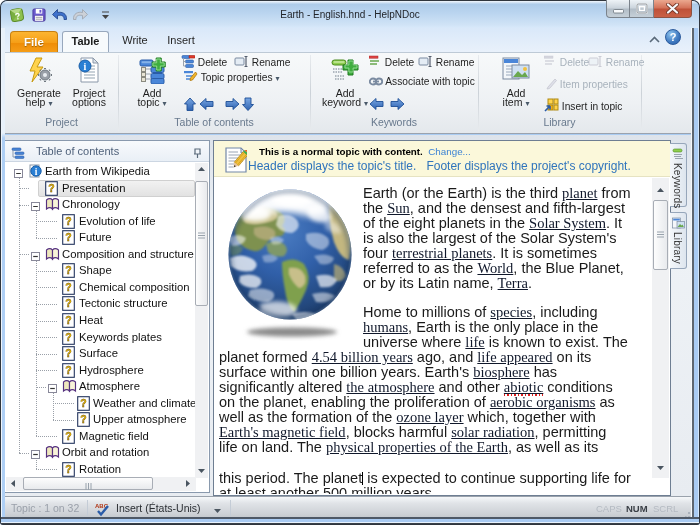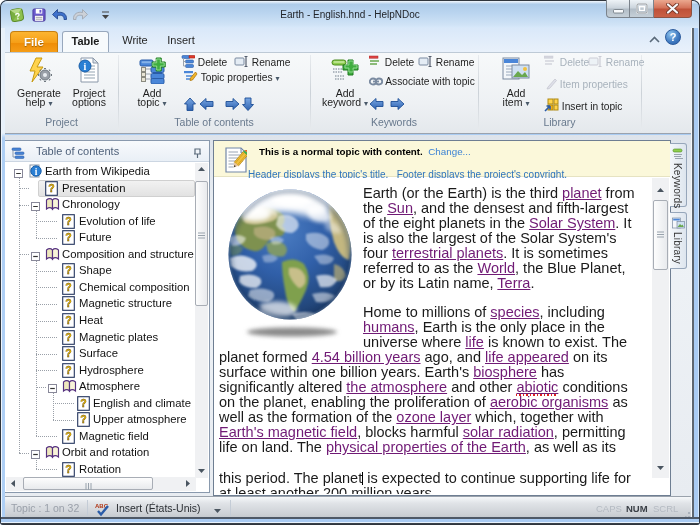--- a/index.html
+++ b/index.html
@@ -50,24 +50,24 @@
 #vsb1 {position:absolute; right:1px; top:22px; width:13px; height:315px; background:#f0f1f3;}
 #hsb1 {position:absolute; left:1px; bottom:1px; width:190px; height:14px; background:#f0f1f3;}
 .sbtn {position:absolute; background:transparent; display:flex; align-items:center; justify-content:center;}
 .thumb {position:absolute; background:linear-gradient(90deg,#fdfdfd,#e8eaed); border:1px solid #a8adb5; border-radius:2px;}
 .thumbh {position:absolute; background:linear-gradient(#fdfdfd,#e8eaed); border:1px solid #a8adb5; border-radius:2px;}
 
 #editor {position:absolute; left:209px; top:5px; width:458px; height:356px; background:#fff; border:1px solid #6e7e92;}
 #notice {position:absolute; left:0; top:0; width:456px; height:36px; background:#fbf8da; border-bottom:1px solid #e6e3c2;}
 #notice .l1 {position:absolute; left:45px; top:4.5px; font-size:9.8px; font-weight:bold; color:#000;}
 #notice .l1 a {font-weight:normal; color:#3b82d4;}
-#notice .l2 {position:absolute; left:34px; top:28px; font-size:10px; color:#2f74bc;}
+#notice .l2 {position:absolute; left:34px; top:18px; font-size:12px; color:#2f74bc;}
 #edbody {position:absolute; left:1px; top:37px; width:437px; bottom:1px; background:#fff; overflow:hidden;}
 .bl {position:absolute; font-size:14.5px; color:#1a1a1a; white-space:nowrap; line-height:15px;}
-.bl a {color:#701a75; text-decoration:underline;}
+.bl a {color:#0f172a; text-decoration:underline;font-family:Liberation Serif, serif;}
 #vsb2 {position:absolute; right:1px; top:37px; width:17px; height:300px; background:#f0f1f3;}
 
 #sidetabs {position:absolute; left:666px; top:5px; width:23px; height:353px;}
 .vtab {position:absolute; left:0; width:17px; background:linear-gradient(90deg,#f4f7fa,#dde5ee); border:1px solid #96a6ba; border-left:none; border-radius:0 3px 3px 0;}
 .vicon {position:absolute; top:4px; left:2px;}
 .vtxt {position:absolute; top:19px; left:1.5px; writing-mode:vertical-rl; font-size:10px; color:#333; letter-spacing:0.2px;}
 
 #statusbar {position:absolute; left:2px; top:496px; width:691px; height:22px; background:linear-gradient(#f6f8fa,#e0e3e7 30%,#cdd1d6 80%,#c3c8cd); border-top:1px solid #9aa2ac; font-size:11px; color:#9aa0aa;}
 #statusbar .sep {position:absolute; top:3px; width:1px; height:16px; background:#c4ccd6;}
 .sq {position:relative;}
@@ -434,35 +434,35 @@
               <rect x="0.7" y="0.7" width="11.6" height="13.6" fill="#fff" stroke="#24355e" stroke-width="1.1"></rect>
               <text x="6.5" y="11" font-size="10.5" font-weight="bold" fill="#ffcc00" stroke="#4a3000" stroke-width="0.4" text-anchor="middle">?</text>
             </svg>
             <span class="lab" style="left:74px">Chemical composition</span>
           </div>
 <div class="trow" style="top:132.4px; left:0; width:190px">
             <svg class="tico" width="13" height="15" viewBox="0 0 13 15" style="left:57px">
               <rect x="0.7" y="0.7" width="11.6" height="13.6" fill="#fff" stroke="#24355e" stroke-width="1.1"></rect>
               <text x="6.5" y="11" font-size="10.5" font-weight="bold" fill="#ffcc00" stroke="#4a3000" stroke-width="0.4" text-anchor="middle">?</text>
             </svg>
-            <span class="lab" style="left:74px">Magnetic structure</span>
+            <span class="lab" style="left:74px">Tectonic structure</span>
           </div>
 <div class="trow" style="top:149.0px; left:0; width:190px">
             <svg class="tico" width="13" height="15" viewBox="0 0 13 15" style="left:57px">
               <rect x="0.7" y="0.7" width="11.6" height="13.6" fill="#fff" stroke="#24355e" stroke-width="1.1"></rect>
               <text x="6.5" y="11" font-size="10.5" font-weight="bold" fill="#ffcc00" stroke="#4a3000" stroke-width="0.4" text-anchor="middle">?</text>
             </svg>
             <span class="lab" style="left:74px">Heat</span>
           </div>
 <div class="trow" style="top:165.5px; left:0; width:190px">
             <svg class="tico" width="13" height="15" viewBox="0 0 13 15" style="left:57px">
               <rect x="0.7" y="0.7" width="11.6" height="13.6" fill="#fff" stroke="#24355e" stroke-width="1.1"></rect>
               <text x="6.5" y="11" font-size="10.5" font-weight="bold" fill="#ffcc00" stroke="#4a3000" stroke-width="0.4" text-anchor="middle">?</text>
             </svg>
-            <span class="lab" style="left:74px">Magnetic plates</span>
+            <span class="lab" style="left:74px">Keywords plates</span>
           </div>
 <div class="trow" style="top:182.1px; left:0; width:190px">
             <svg class="tico" width="13" height="15" viewBox="0 0 13 15" style="left:57px">
               <rect x="0.7" y="0.7" width="11.6" height="13.6" fill="#fff" stroke="#24355e" stroke-width="1.1"></rect>
               <text x="6.5" y="11" font-size="10.5" font-weight="bold" fill="#ffcc00" stroke="#4a3000" stroke-width="0.4" text-anchor="middle">?</text>
             </svg>
             <span class="lab" style="left:74px">Surface</span>
           </div>
 <div class="trow" style="top:198.6px; left:0; width:190px">
             <svg class="tico" width="13" height="15" viewBox="0 0 13 15" style="left:57px">
@@ -480,21 +480,21 @@
               <path d="M1.5 3 C3.5 1.5 6 1.5 7.5 3 L7.5 12 C6 10.5 3.5 10.5 1.5 12 Z" fill="#eee7bd" stroke="#55307f" stroke-width="1.15"></path>
               <path d="M13.5 3 C11.5 1.5 9 1.5 7.5 3 L7.5 12 C9 10.5 11.5 10.5 13.5 12 Z" fill="#f8f3d8" stroke="#55307f" stroke-width="1.15"></path>
             </svg>
             <span class="lab" style="left:74px">Atmosphere</span>
           </div>
 <div class="trow" style="top:231.7px; left:0; width:190px">
             <svg class="tico" width="13" height="15" viewBox="0 0 13 15" style="left:72px">
               <rect x="0.7" y="0.7" width="11.6" height="13.6" fill="#fff" stroke="#24355e" stroke-width="1.1"></rect>
               <text x="6.5" y="11" font-size="10.5" font-weight="bold" fill="#ffcc00" stroke="#4a3000" stroke-width="0.4" text-anchor="middle">?</text>
             </svg>
-            <span class="lab" style="left:88px">English and climate</span>
+            <span class="lab" style="left:88px">Weather and climate</span>
           </div>
 <div class="trow" style="top:248.2px; left:0; width:190px">
             <svg class="tico" width="13" height="15" viewBox="0 0 13 15" style="left:72px">
               <rect x="0.7" y="0.7" width="11.6" height="13.6" fill="#fff" stroke="#24355e" stroke-width="1.1"></rect>
               <text x="6.5" y="11" font-size="10.5" font-weight="bold" fill="#ffcc00" stroke="#4a3000" stroke-width="0.4" text-anchor="middle">?</text>
             </svg>
             <span class="lab" style="left:88px">Upper atmosphere</span>
           </div>
 <div class="trow" style="top:264.8px; left:0; width:190px">
             <svg class="tico" width="13" height="15" viewBox="0 0 13 15" style="left:57px">
@@ -648,21 +648,21 @@
 <div class="bl" style="left:148px; top:142.0px"><a>humans</a>, Earth is the only place in the</div>
 <div class="bl" style="left:148px; top:157.0px">universe where <a>life</a> is known to exist. The</div>
 <div class="bl" style="left:4px; top:172.1px">planet formed <a>4.54 billion years</a> ago, and <a>life appeared</a> on its</div>
 <div class="bl" style="left:4px; top:187.1px">surface within one billion years. Earth's <a>biosphere</a> has</div>
 <div class="bl" style="left:4px; top:202.2px">significantly altered <a>the atmosphere</a> and other <span class="sq"><a>abiotic</a></span> conditions</div>
 <div class="bl" style="left:4px; top:217.2px">on the planet, enabling the proliferation of <a>aerobic organisms</a> as</div>
 <div class="bl" style="left:4px; top:232.2px">well as the formation of the <a>ozone layer</a> which, together with</div>
 <div class="bl" style="left:4px; top:247.3px"><a>Earth's magnetic field</a>, blocks harmful <a>solar radiation</a>, permitting</div>
 <div class="bl" style="left:4px; top:262.4px">life on land. The <a>physical properties of the Earth</a>, as well as its</div>
 <div class="bl" style="left:4px; top:292.5px">this period. The planet<span class="caret"></span> is expected to continue supporting life for</div>
-<div class="bl" style="left:4px; top:307.5px">at least another 200 million years.</div>
+<div class="bl" style="left:4px; top:307.5px">at least another 500 million years.</div>
 </div>
       <div id="vsb2">
 <div class="sbtn" style="left:1px; top:5px; width:15px; height:15px">
             <svg width="7" height="5">
               <path d="M0 4 L3.5 0 L7 4 Z" fill="#4a5560"></path>
             </svg>
           </div>
 <div class="thumb" style="left:1px; top:22px; width:15px; height:70px">
             <svg width="7" height="7" style="position:absolute; left:3px; top:30.0px">
               <path d="M0 1 H7 M0 3.5 H7 M0 6 H7" stroke="#98a2ac" stroke-width="1"></path>

